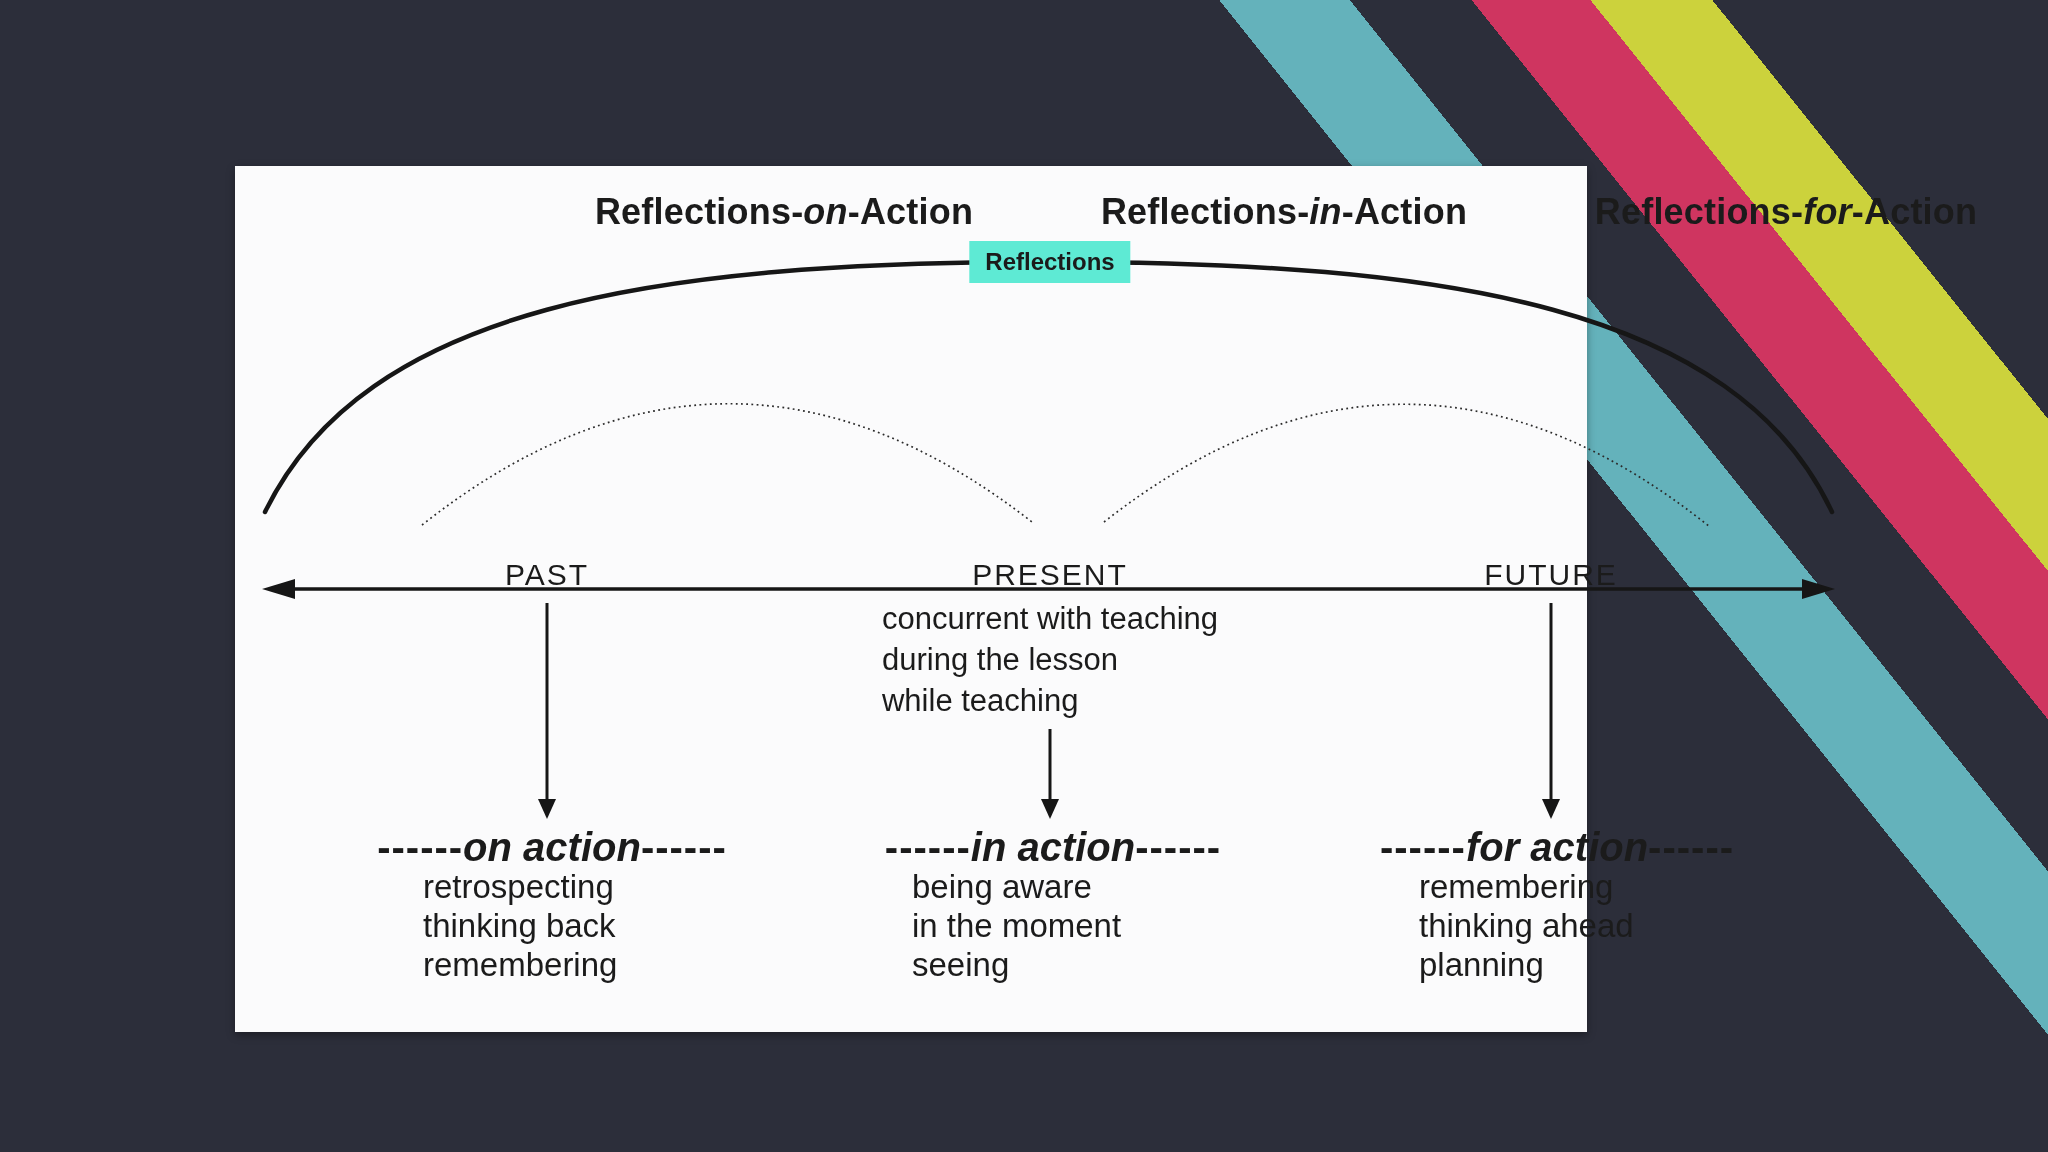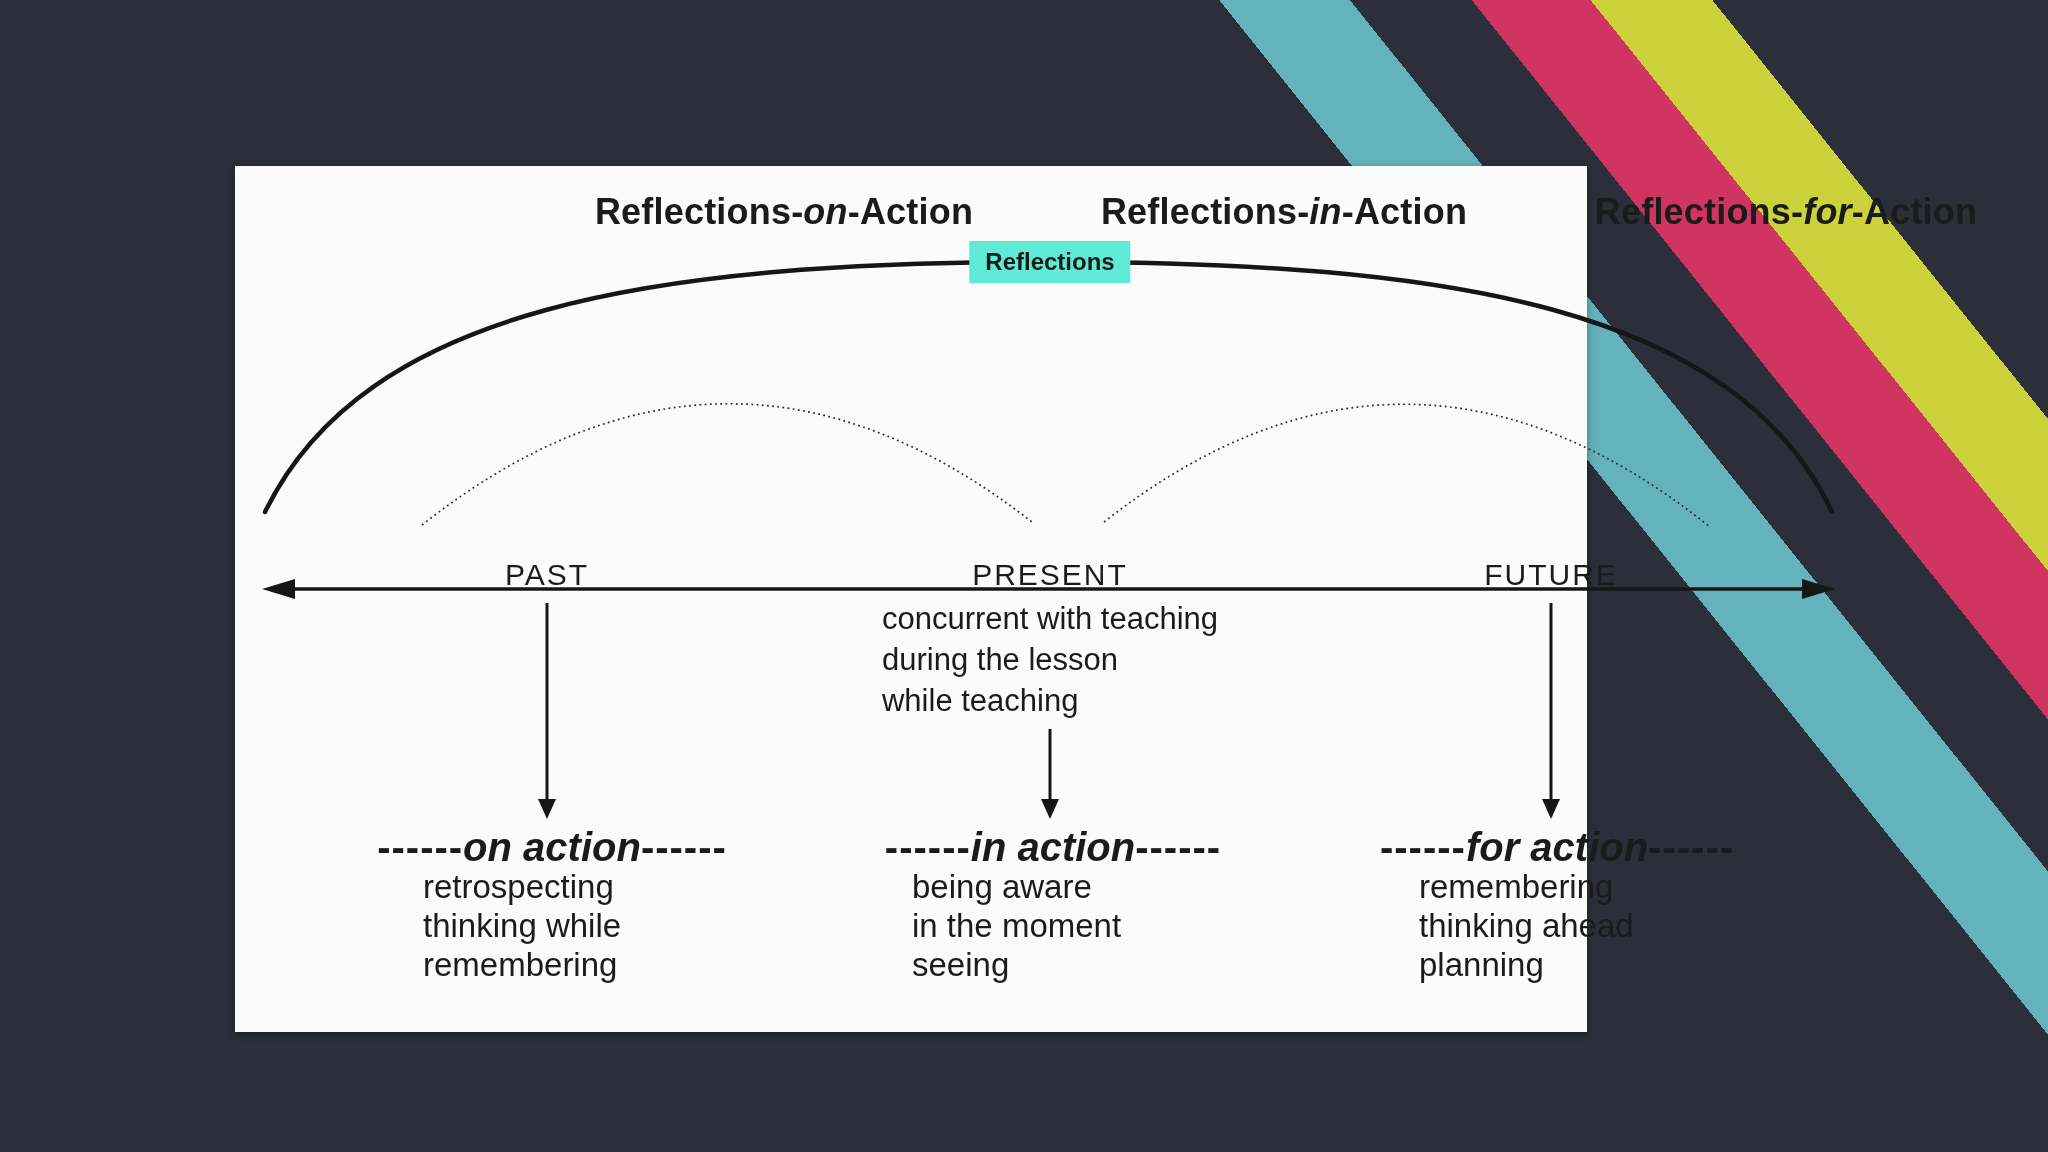--- a/index.html
+++ b/index.html
@@ -107,21 +107,21 @@
       <div>concurrent with teaching</div>
       <div>during the lesson</div>
       <div>while teaching</div>
     </div>
 
     <div class="colhead" style="left:317px">
       <span class="d">------</span><span class="words">on action</span><span class="d">------</span>
     </div>
     <div class="colitems" style="left:188px">
       <div>retrospecting</div>
-      <div>thinking while</div>
+      <div>thinking back</div>
       <div>remembering</div>
     </div>
 
     <div class="colhead" style="left:818px">
       <span class="d">------</span><span class="words">in action</span><span class="d">------</span>
     </div>
     <div class="colitems" style="left:677px">
       <div>being aware</div>
       <div>in the moment</div>
       <div>seeing</div>

